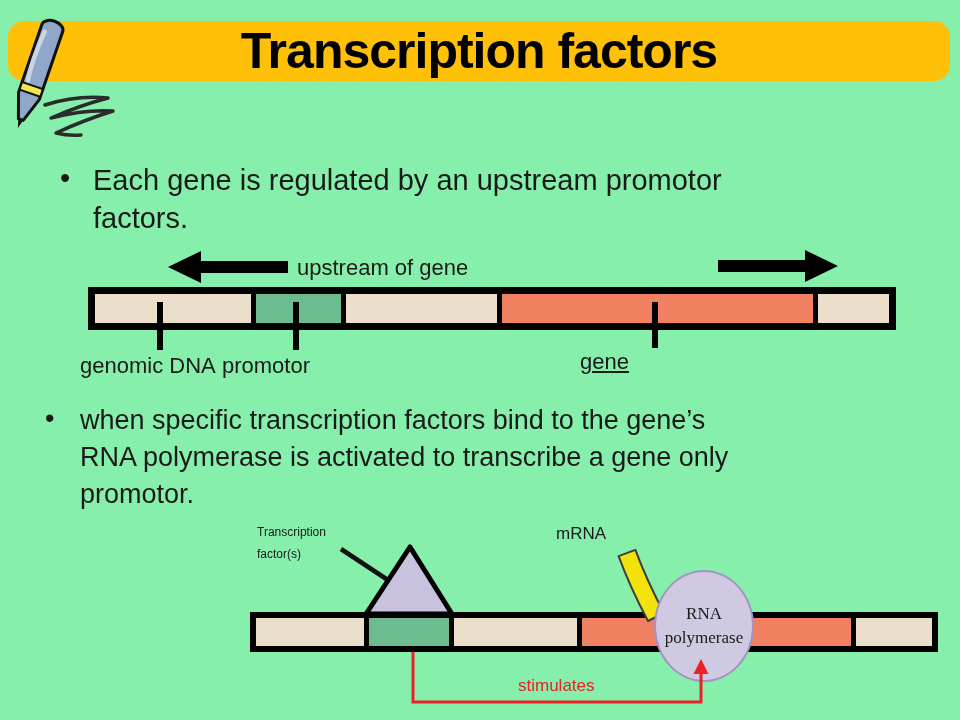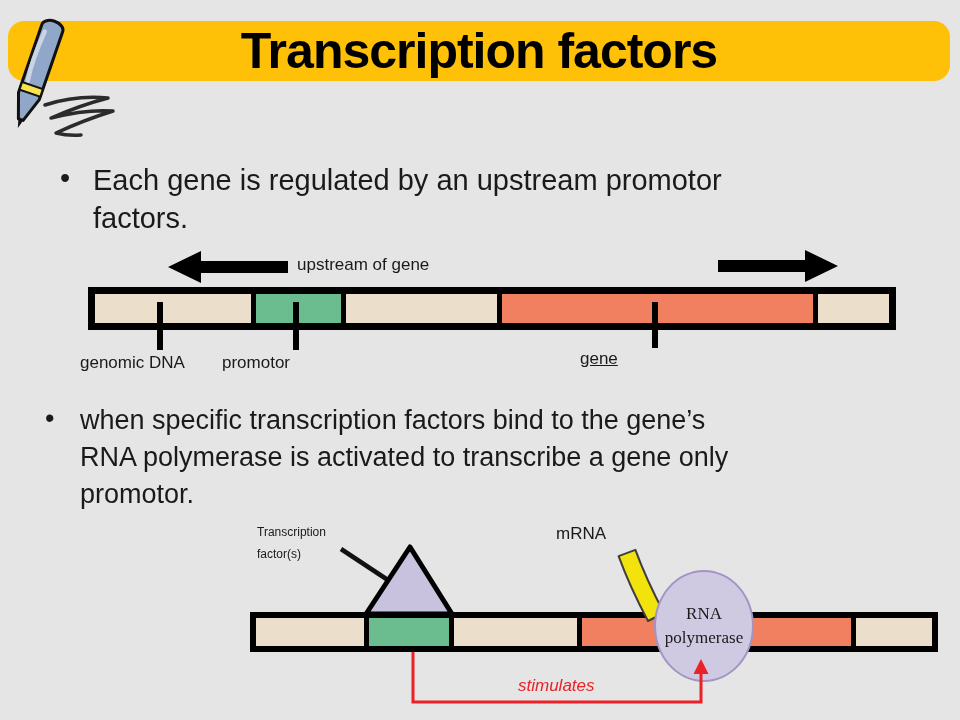--- a/index.html
+++ b/index.html
@@ -1,16 +1,16 @@
 <!DOCTYPE html>
 <html><head>
 <meta charset="utf-8">
 <style>
   html,body{margin:0;padding:0;background:#fff;}
-  .slide{position:relative;width:960px;height:720px;background:#e5e5e5;overflow:hidden;
+  .slide{position:relative;width:960px;height:720px;background:#86efac;overflow:hidden;
          font-family:"Liberation Sans", sans-serif;color:#1a1a1a;}
 
   
   .banner{position:absolute;left:8px;top:21px;width:942px;height:60px;border-radius:16px;z-index:1;}
   .banner-title{position:absolute;left:0;top:0;width:100%;height:60px;line-height:60px;
                 text-align:center;font-size:50px;font-weight:bold;letter-spacing:-1px;color:#000;}
   .pen-svg{position:absolute;left:6px;top:10px;z-index:3;}
 
   
   .bullet{position:absolute;white-space:nowrap;}
@@ -22,21 +22,21 @@
 
   
   .dna-bar{position:absolute;box-sizing:border-box;background:#000;border:7px solid #000;
            display:flex;gap:5px;z-index:1;}
   .bar1{left:88px;top:287px;width:808px;height:43px;}
   .bar2{left:250px;top:612px;width:688px;height:40px;border-width:6px;}
   .seg{height:100%;flex:0 0 auto;}
 
   .tick{position:absolute;width:6px;background:#000;z-index:2;}
 
-  .dlabel{position:absolute;font-size:17px;color:#1a1a1a;white-space:nowrap;z-index:2;}
+  .dlabel{position:absolute;font-size:22px;color:#1a1a1a;white-space:nowrap;z-index:2;}
   .centered{text-align:left;}
 
   
   .vec{position:absolute;left:0;top:0;width:960px;height:720px;z-index:2;pointer-events:none;}
   .vec-high{z-index:4;}
 
   
   .poly-circle{position:absolute;left:654px;top:570px;width:100px;height:112px;border-radius:50%;
                border:2px solid #a394c5;box-sizing:border-box;z-index:3;
                display:flex;flex-direction:column;align-items:center;justify-content:center;
@@ -122,15 +122,15 @@
 
   <div class="poly-circle" style="background: rgb(207, 201, 226);">
     <div>RNA</div>
     <div>polymerase</div>
   </div>
 
   <svg class="vec vec-high">
     <polyline points="413,652 413,702 701,702 701,666" fill="none" stroke-width="3" style="stroke: rgb(236, 32, 39);"></polyline>
     <polygon points="701,659 693.5,674 708.5,674" style="fill: rgb(236, 32, 39);"></polygon>
   </svg>
-  <div class="stim-label" style="color: rgb(236, 32, 39); font-style: italic;">stimulates</div>
+  <div class="stim-label" style="color: rgb(236, 32, 39);">stimulates</div>
 
 </div>
 
 </body></html>

